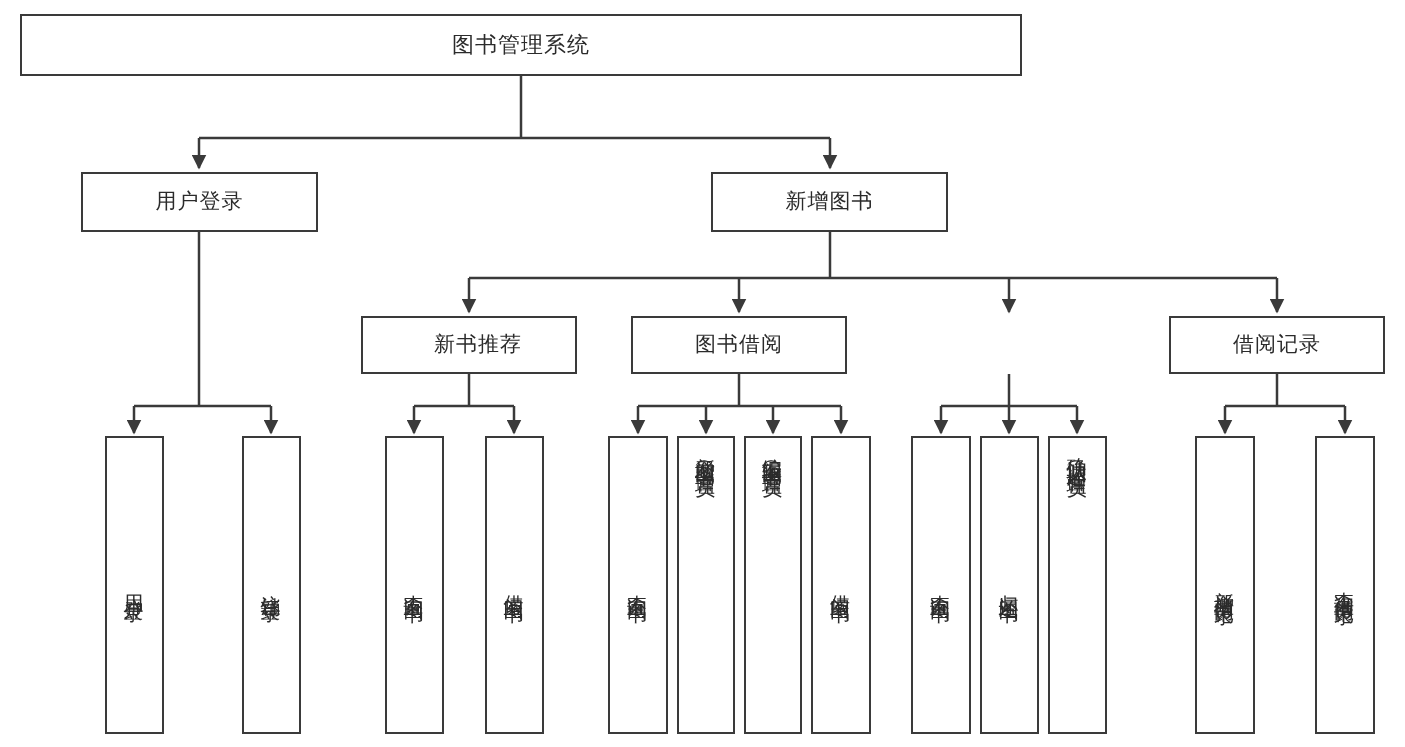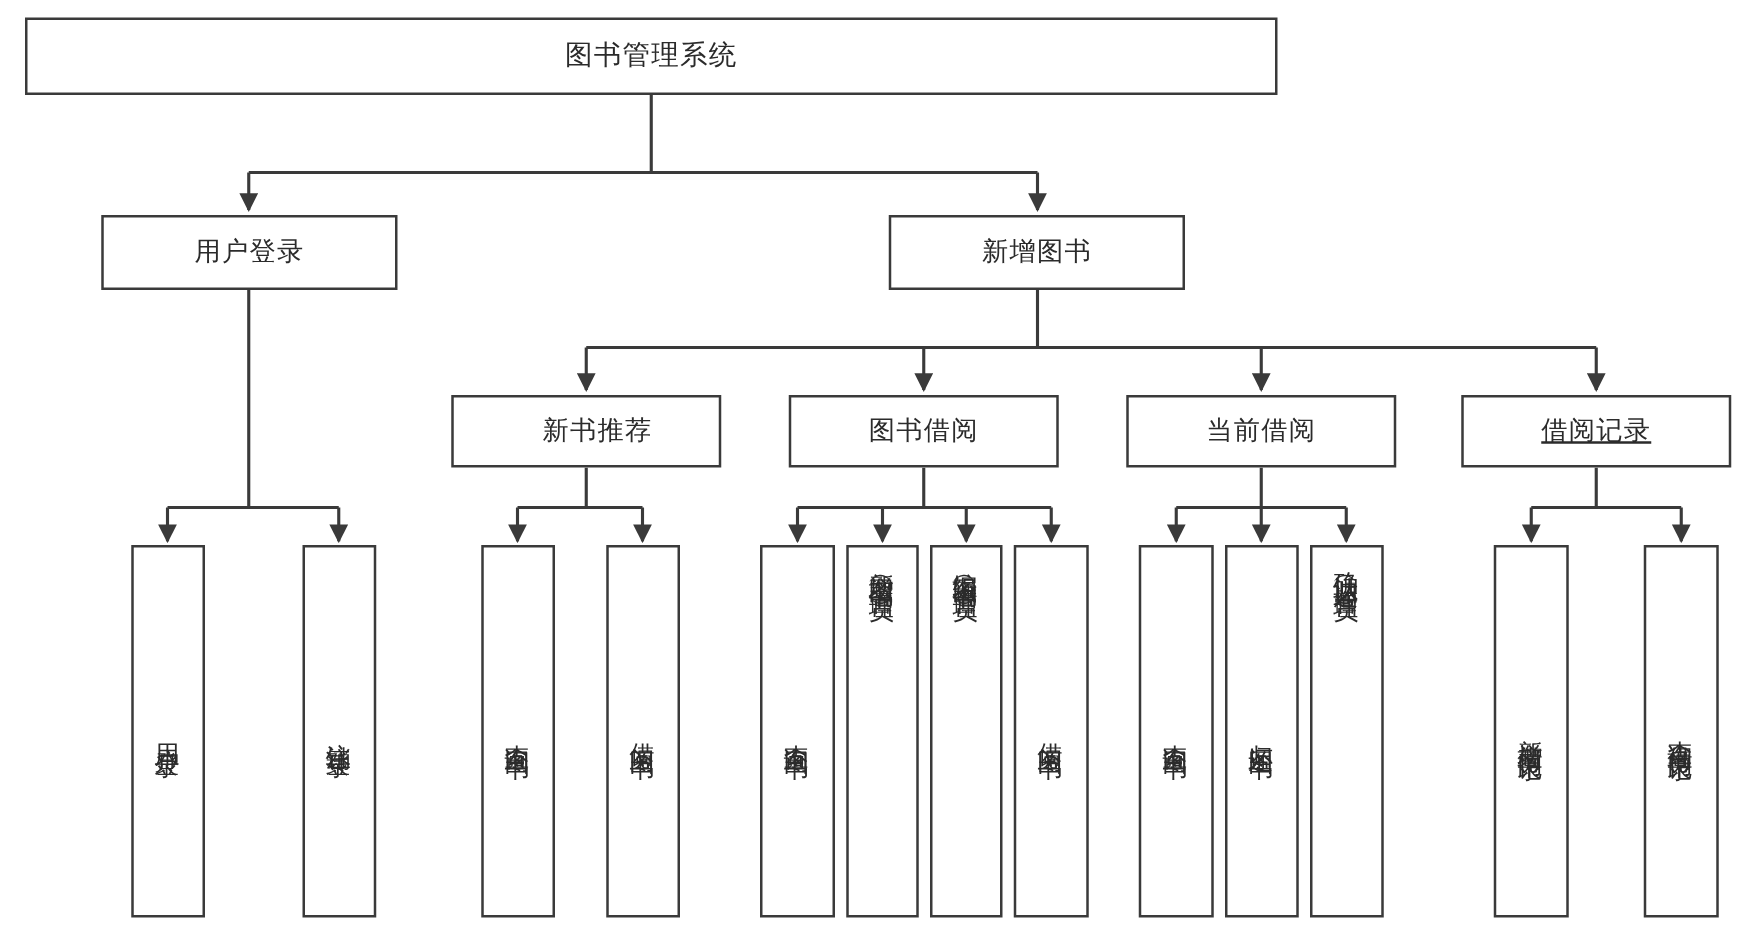--- a/index.html
+++ b/index.html
@@ -120,22 +120,21 @@
     </g>
   </svg>
 
   <div class="node h root" style="left:20px; top:14px; width:1002px; height:62px;">图书管理系统</div>
 
   <div class="node h" style="left:81px; top:172px; width:237px; height:60px;">用户登录</div>
   <div class="node h" style="left:711px; top:172px; width:237px; height:60px;">新增图书</div>
 
   <div class="node h" style="left:361px; top:316px; width:216px; height:58px;padding-left:18px;">新书推荐</div>
   <div class="node h" style="left:631px; top:316px; width:216px; height:58px;">图书借阅</div>
-  <div class="node h" style="left:901px; top:316px; width:216px; height:58px;">当前借阅</div>
-  <div class="node h" style="left:1169px; top:316px; width:216px; height:58px;text-decoration:underline;">借阅记录</div>
+  <div class="node h" style="left:1169px; top:316px; width:216px; height:58px;">借阅记录</div>
 
   <div class="node v" style="left:105px; top:436px; width:59px; height:298px;">用户登录</div>
   <div class="node v" style="left:242px; top:436px; width:59px; height:298px;">注销登录</div>
 
   <div class="node v" style="left:385px; top:436px; width:59px; height:298px;">查询图书</div>
   <div class="node v" style="left:485px; top:436px; width:59px; height:298px;">借阅图书</div>
 
   <div class="node v" style="left:608px; top:436px; width:60px; height:298px;">查询图书</div>
   <div class="node v topalign" style="left:677px; top:436px; width:58px; height:298px;">新增图书（管理员）</div>
   <div class="node v topalign" style="left:744px; top:436px; width:58px; height:298px;">编辑图书（管理员）</div>

